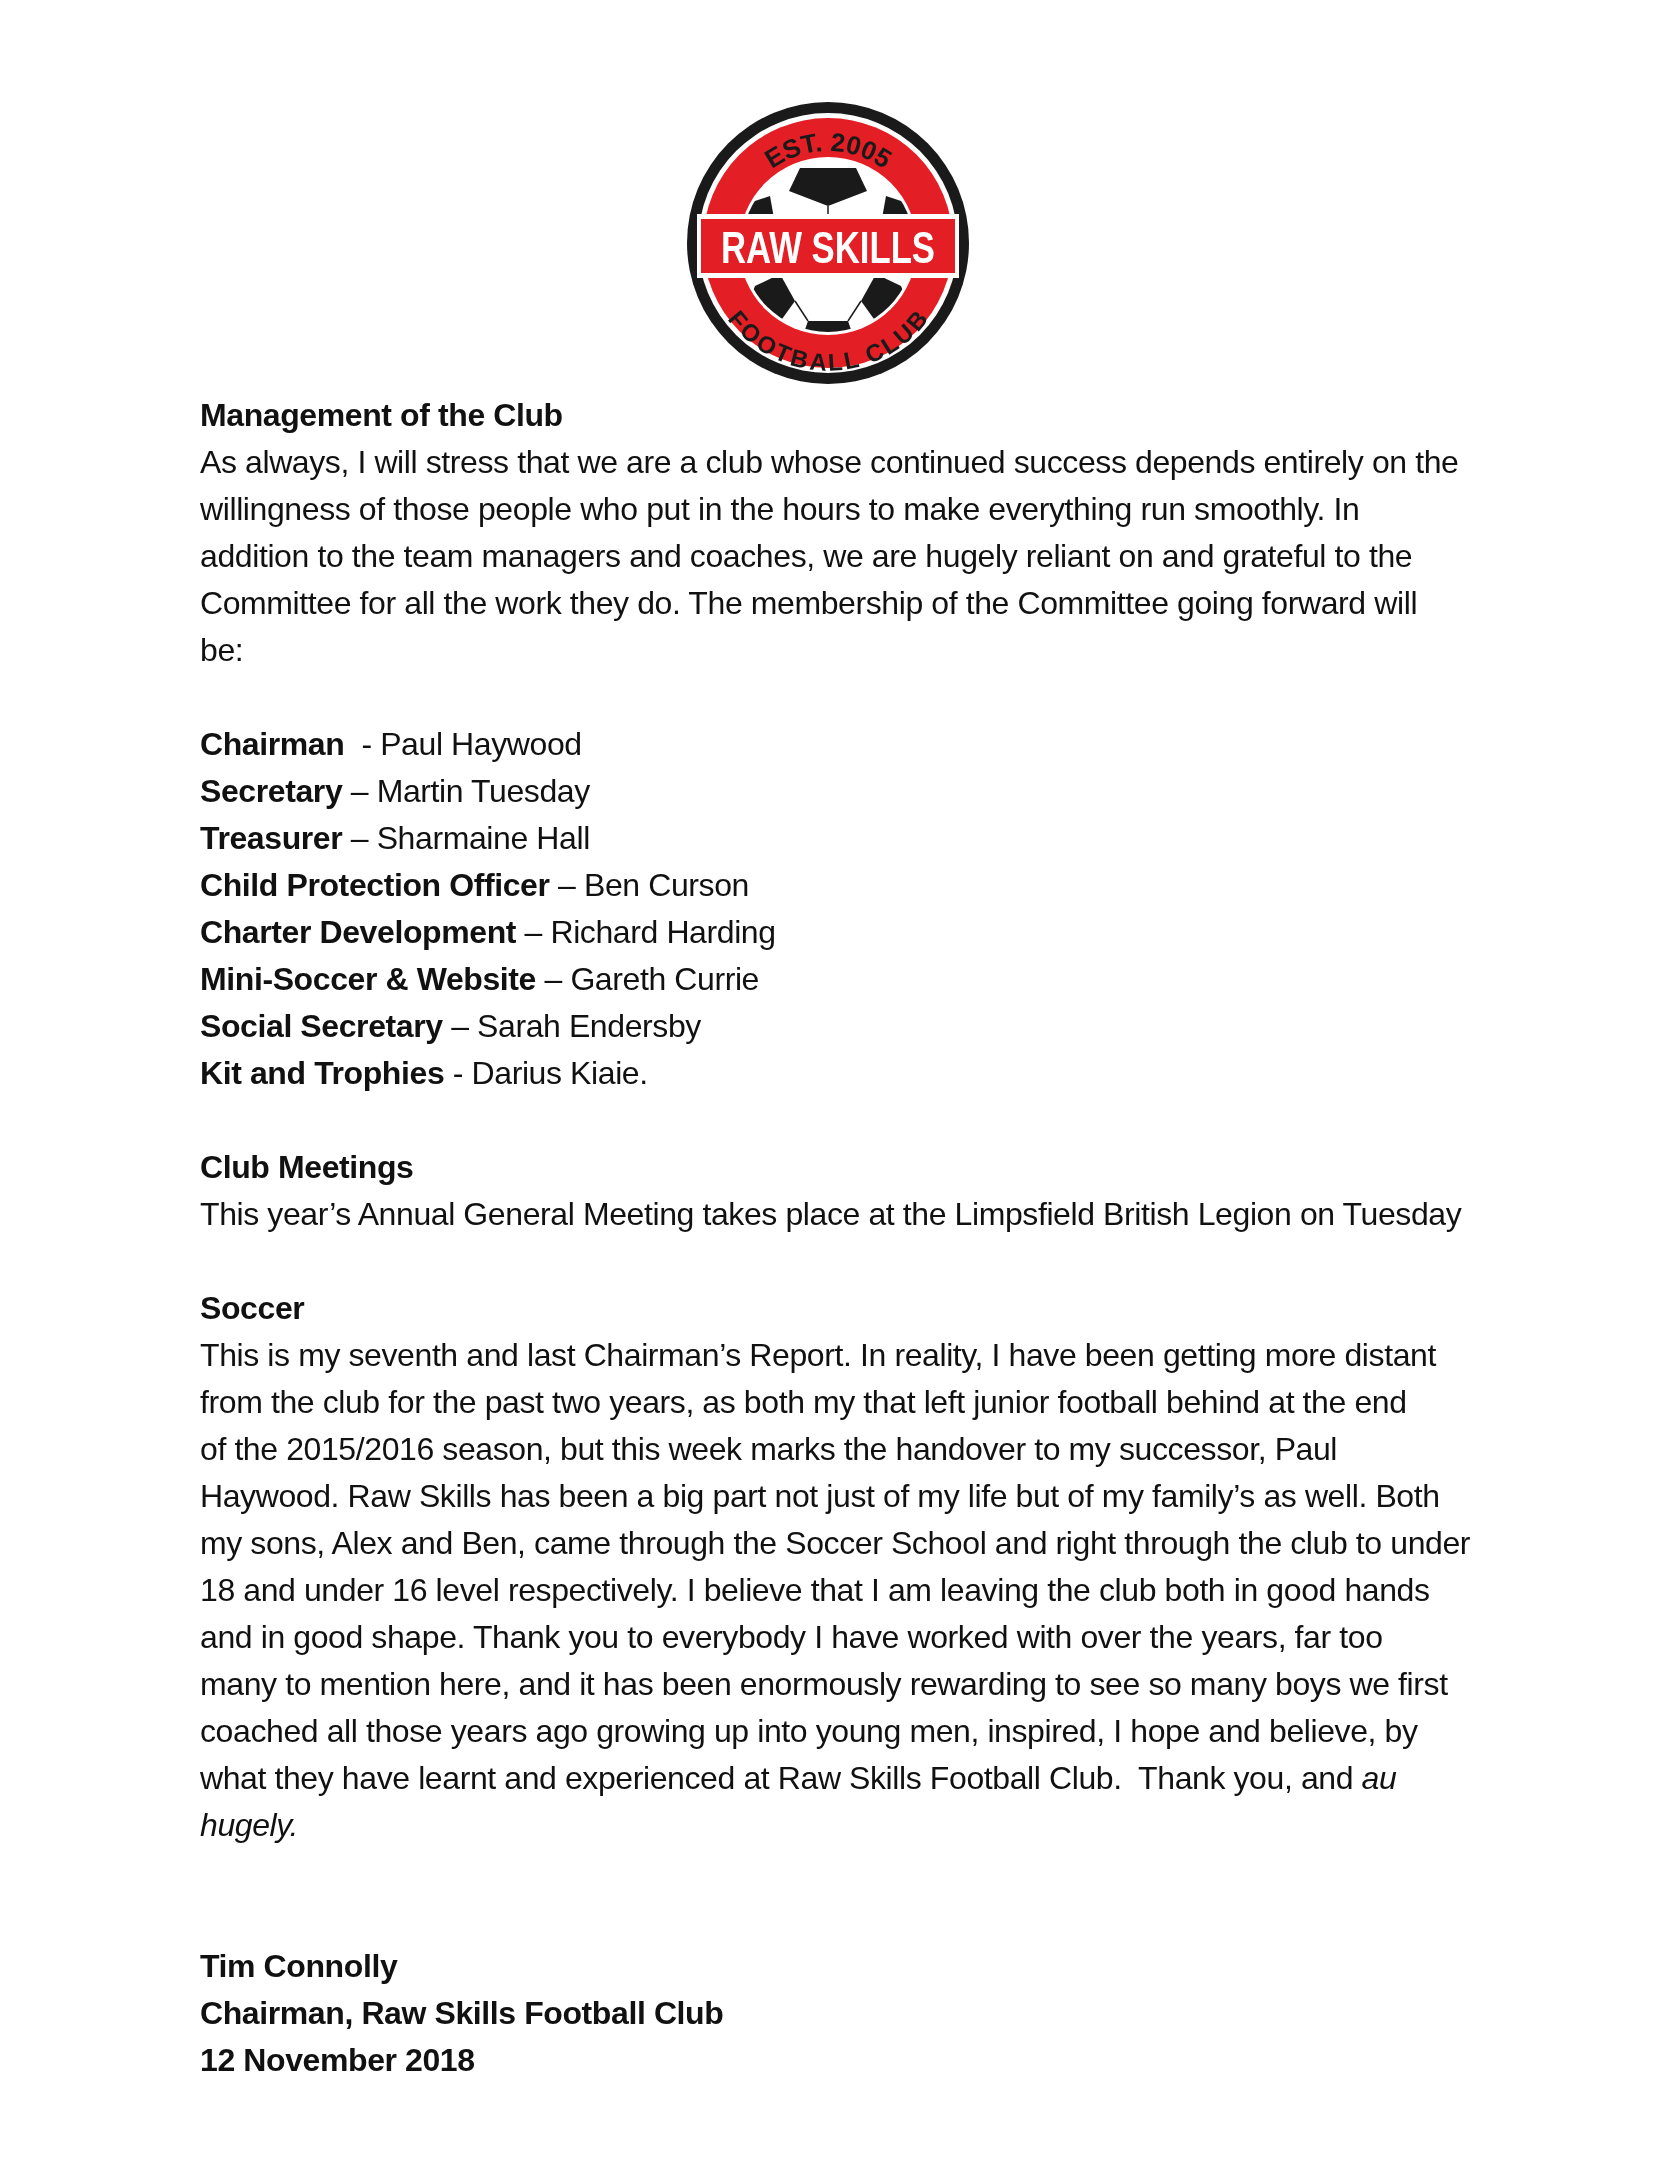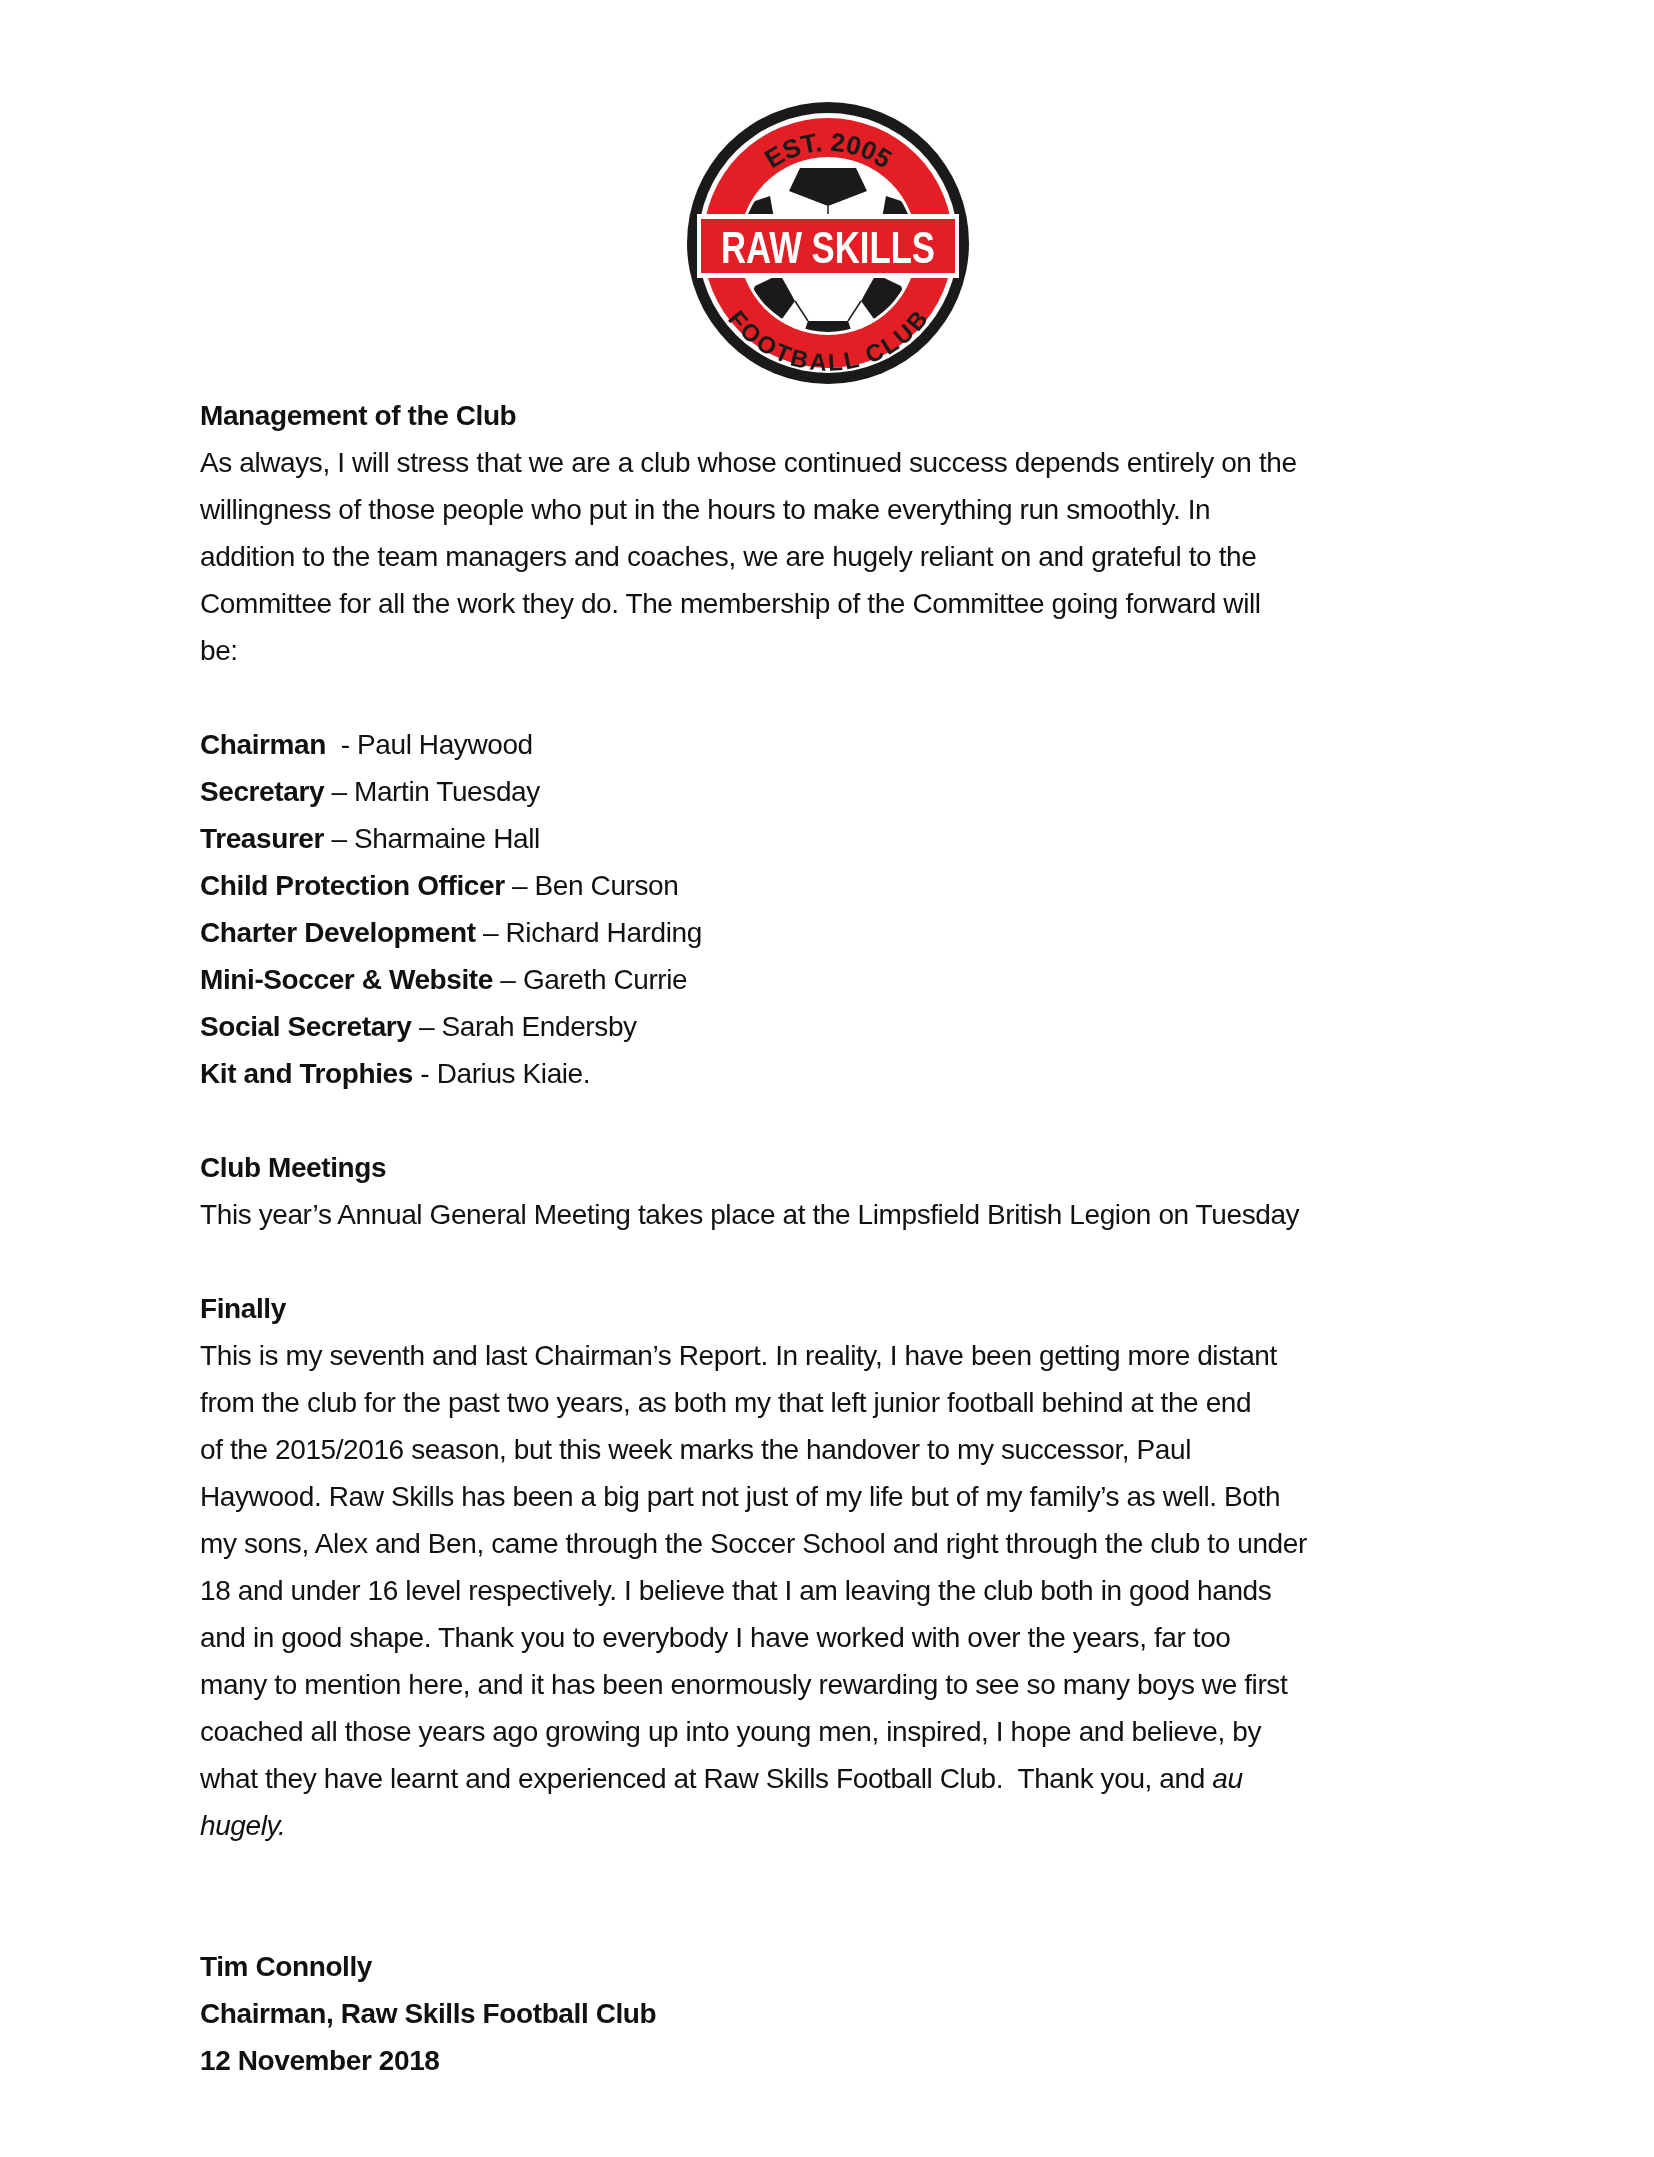--- a/index.html
+++ b/index.html
@@ -2,21 +2,21 @@
 <html><head>
 <meta charset="utf-8">
 <style>
   html, body { margin:0; padding:0; background:#ffffff; }
   body { width:1654px; height:2157px; position:relative; overflow:hidden; }
   .page { position:absolute; left:0; top:0; width:1654px; height:2157px; background:#fff; }
   .logo { position:absolute; left:685px; top:96px; width:286px; height:294px; }
   .content {
     position:absolute; left:200px; top:392px; width:1260px;
     font-family: "Liberation Sans", sans-serif;
-    font-size:28px; line-height:47px; color:#111;
+    font-size:32px; line-height:47px; color:#111;
     letter-spacing:-0.4px; word-spacing:0px;
   }
   .line { white-space:nowrap; height:47px; }
   .b { font-weight:bold; }
   .i { font-style:italic; }
   .gap { height:47px; }
   .gap2 { height:94px; }
 </style>
 </head>
 <body>
@@ -81,21 +81,21 @@
       <div class="line"><span class="b">Kit and Trophies</span><span style="white-space:pre"> - </span><span>Darius Kiaie.</span></div>
     </div>
     <div class="gap"></div>
 
     <div class="line b">Club Meetings</div>
     <div>
       <div class="line">This year’s Annual General Meeting takes place at the Limpsfield British Legion on Tuesday</div>
     </div>
     <div class="gap"></div>
 
-    <div class="line b">Finally</div>
+    <div class="line b">Soccer</div>
     <div>
       <div class="line">This is my seventh and last Chairman’s Report.  In reality, I have been getting more distant</div>
       <div class="line">from the club for the past two years, as both my that left junior football behind at the end</div>
       <div class="line">of the 2015/2016 season, but this week marks the handover to my successor, Paul</div>
       <div class="line">Haywood.  Raw Skills has been a big part not just of my life but of my family’s as well.  Both</div>
       <div class="line">my sons, Alex and Ben, came through the Soccer School and right through the club to under</div>
       <div class="line">18 and under 16 level respectively.  I believe that I am leaving the club both in good hands</div>
       <div class="line">and in good shape.  Thank you to everybody I have worked with over the years, far too</div>
       <div class="line">many to mention here, and it has been enormously rewarding to see so many boys we first</div>
       <div class="line">coached all those years ago growing up into young men, inspired, I hope and believe, by</div>

